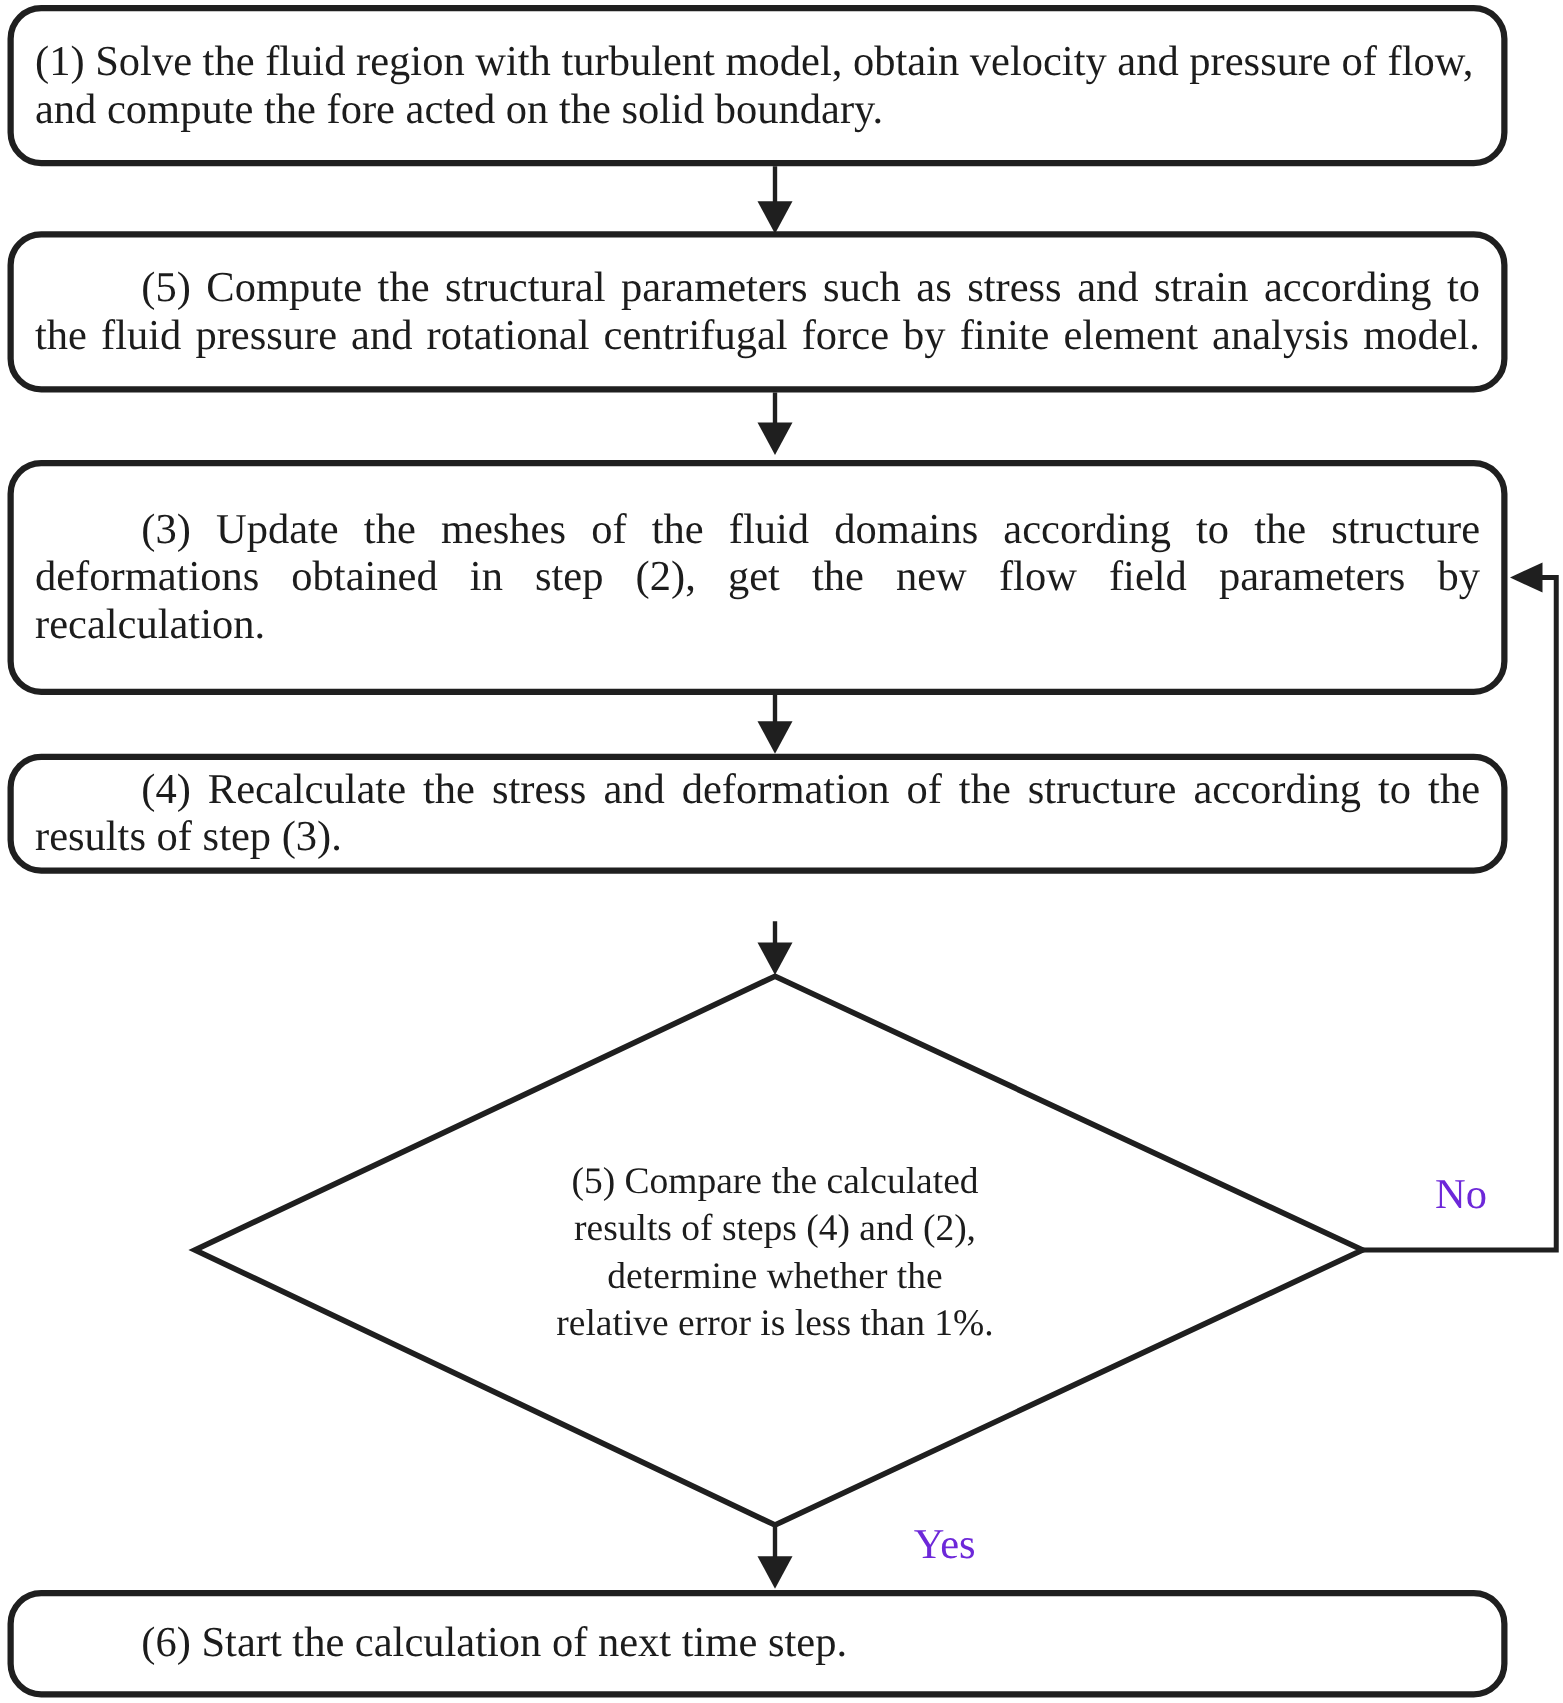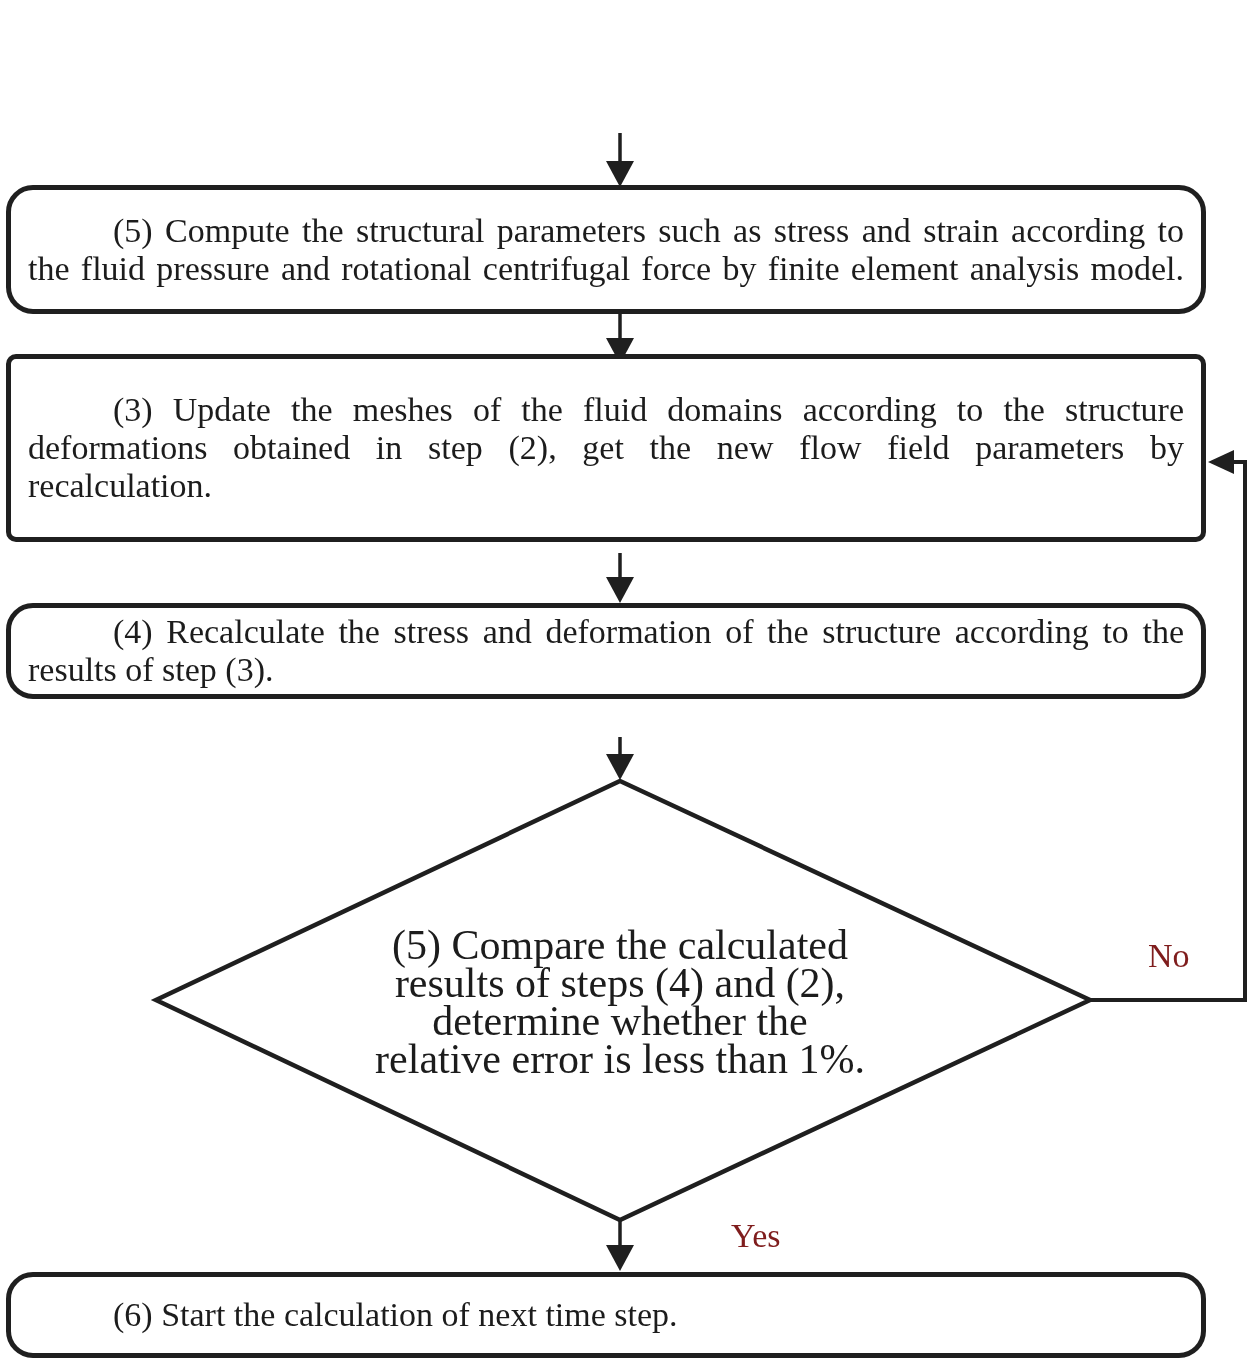--- a/index.html
+++ b/index.html
@@ -34,40 +34,40 @@
     width: 100%;
     font-size: 34px;
     line-height: 38px;
     color: #1c1c1c;
   }
   .indent  { text-indent: 85px; }
   .justify { text-align: justify; }
   .justify-last { text-align-last: justify; }
   #box-step1 { top: 4px;    height: 129px; }
   #box-step2 { top: 185px;  height: 129px; }
-  #box-step3 { top: 354px;  height: 188px; border-radius: 10px; }
+  #box-step3 { top: 368px;  height: 188px; }
   #box-step4 { top: 603px;  height: 96px; }
   #box-step6 { top: 1272px; height: 86px; justify-content: flex-end;  }
   #decision-text {
     position: absolute;
     left: 345px;
     top: 926px;
     width: 550px;
     height: 152px;
-    font-size: 42px;
+    font-size: 30px;
     line-height: 38px;
     text-align: center;
     white-space: pre-line;
     color: #1c1c1c;
   }
   .branch-label {
     position: absolute;
     font-size: 34px;
     line-height: 36px;
-    color: #7f1d1d;
+    color: #6d28d9;
   }
   #label-no  { left: 1148px; top: 938px;  }
   #label-yes { left: 698px;  top: 1218px; margin-left: 33px; }
   .stroke-line { stroke: #1f1f1f; fill: none; }
 </style>
 </head>
 <body>
 
 <div id="canvas">
 
@@ -87,20 +87,23 @@
 
     <polygon points="620,781 1090,1000 620,1220 156,1000" fill="#ffffff" stroke="#1f1f1f" stroke-width="4.5"></polygon>
 
     <line class="stroke-line" x1="620" y1="1220" x2="620" y2="1248" stroke-width="3.5"></line>
     <polygon points="620,1271 606,1245 634,1245" fill="#1f1f1f"></polygon>
 
     <polyline class="stroke-line" points="1090,1000 1245,1000 1245,462 1232,462" stroke-width="4"></polyline>
     <polygon points="1208,462 1234,450 1234,474" fill="#1f1f1f"></polygon>
   </svg>
 
+  <div class="box" id="box-step1">
+    <p class="box-text">(1) Solve the fluid region with turbulent model, obtain velocity and pressure of flow, and compute the fore acted on the solid boundary.</p>
+  </div>
 
   <div class="box" id="box-step2">
     <p class="box-text indent justify justify-last">(5) Compute the structural parameters such as stress and strain according to the fluid pressure and rotational centrifugal force by finite element analysis model.</p>
   </div>
 
   <div class="box" id="box-step3">
     <p class="box-text indent justify">(3) Update the meshes of the fluid domains according to the structure deformations obtained in step (2), get the new flow field parameters by recalculation.</p>
   </div>
 
   <div class="box" id="box-step4">

